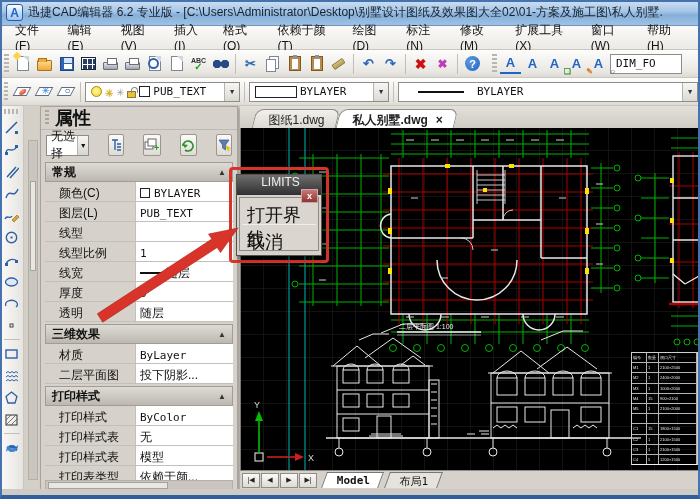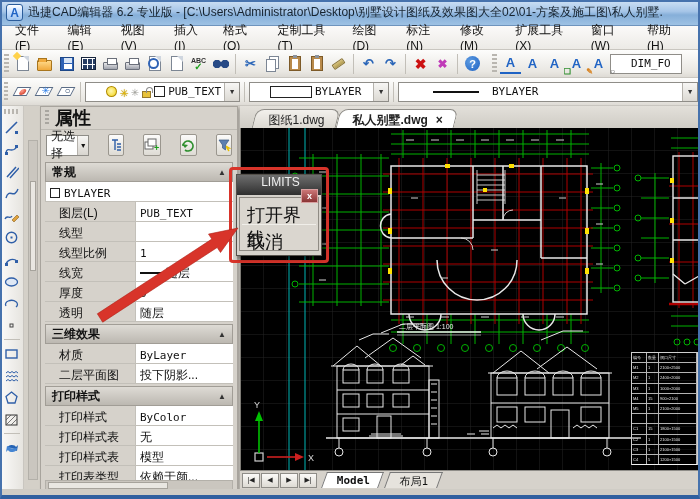--- a/index.html
+++ b/index.html
@@ -64,21 +64,21 @@
     border:1px solid #8a7435;transform:rotate(-35deg);border-radius:1px;}
   .glyph-blue{color:#2b66b8;font-weight:bold;}
   .glyph-red{color:#cc1111;font-weight:bold;font-size:14px;}
   .glyph-mag{color:#c03ab8;font-weight:bold;font-size:12px;}
   .helpc{width:15px;height:15px;border-radius:50%;background:radial-gradient(circle at 5px 5px,#5c9ae0,#1f63c4);
     color:#fff;font-weight:bold;font-size:11px;display:flex;align-items:center;justify-content:center;}
   .bigA{color:#1f63c4;font-weight:bold;font-size:13px;position:relative;}
   .bigA.u{border-bottom:2px solid #1f63c4;line-height:12px;}
   .bigA .mini{position:absolute;right:-6px;bottom:-2px;font-size:8px;}
   .combo{height:20px;background:#fff;border:1px solid #8f8d88;display:flex;align-items:center;
-    font-family:"DejaVu Sans Mono",monospace;font-size:11px;padding-left:20px;gap:3px;flex:0 0 auto;}
+    font-family:"DejaVu Sans Mono",monospace;font-size:11px;padding-left:5px;gap:3px;flex:0 0 auto;}
   .combo .arr{margin-left:auto;width:15px;height:100%;border-left:1px solid #b5b2ac;
     background:linear-gradient(#f7f6f4,#dcd9d3);display:flex;align-items:center;justify-content:center;
     font-size:7px;color:#333;}
   .sheet{width:14px;height:9px;background:#fff;border:1px solid #5a6c86;transform:skewX(-28deg);position:relative;}
   .dotred:after{content:"";position:absolute;left:4px;top:1px;width:6px;height:6px;border-radius:50%;
     background:radial-gradient(circle at 2px 2px,#ff9a8a,#c42610);}
   .snowb:after{content:"✳";position:absolute;left:3px;top:-3px;color:#2e7fe8;font-size:10px;transform:skewX(28deg);}
   .lensb:after{content:"○";position:absolute;left:4px;top:-3px;color:#314a6e;font-weight:bold;font-size:10px;transform:skewX(28deg);}
   .bulb{width:11px;height:11px;border-radius:50%;border:1px solid #b08a00;
     background:radial-gradient(circle at 4px 4px,#fff6b0,#f3d413);}
@@ -181,21 +181,21 @@
     <div class="appicon">A</div>
     <div class="title-text">迅捷CAD编辑器 6.2 专业版  - [C:\Users\Administrator\Desktop\别墅设计图纸及效果图大全02\01-方案及施工图\私人别墅.</div>
   </div>
 
   <div class="menubar">
     <span>文件(F)</span>
     <span>编辑(E)</span>
     <span>视图(V)</span>
     <span>插入(I)</span>
     <span>格式(O)</span>
-    <span>定制工具(T)</span>
+    <span>依赖于颜(T)</span>
     <span>绘图(D)</span>
     <span>标注(N)</span>
     <span>修改(M)</span>
     <span>扩展工具(X)</span>
     <span>窗口(W)</span>
     <span>帮助(H)</span>
   </div>
 
   <div class="tbrow" id="tb1">
     <div class="grip"></div>
@@ -436,20 +436,21 @@
             <path d="M9,8 L12,10 L10,10 L12,13" stroke="#e8c000" stroke-width="1.4" fill="none"></path>
           </svg>
         </span>
     </div>
 
     <div class="psec">
       <span>常规</span>
       <span class="car">▲</span>
     </div>
     <div class="prow">
+      <span class="plabel">颜色(C)</span>
       <span class="pval">
           <span class="pswatch"></span>
           <span>BYLAYER</span>
         </span>
     </div>
     <div class="prow">
       <span class="plabel">图层(L)</span>
       <span class="pval">
           <span>PUB_TEXT</span>
         </span>

